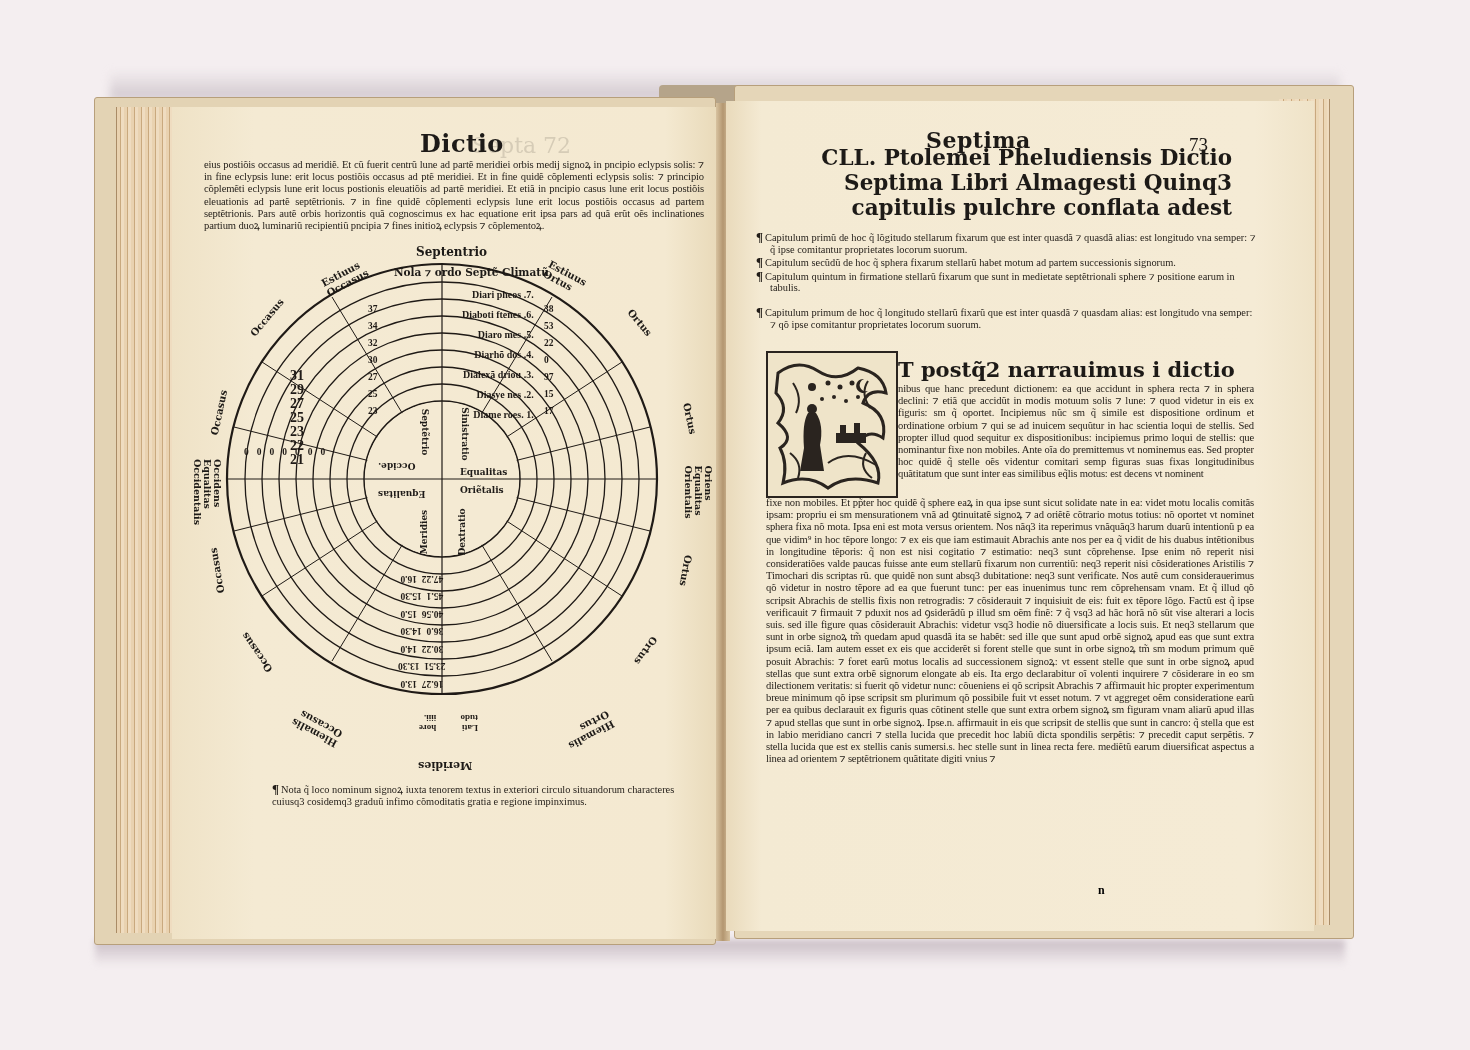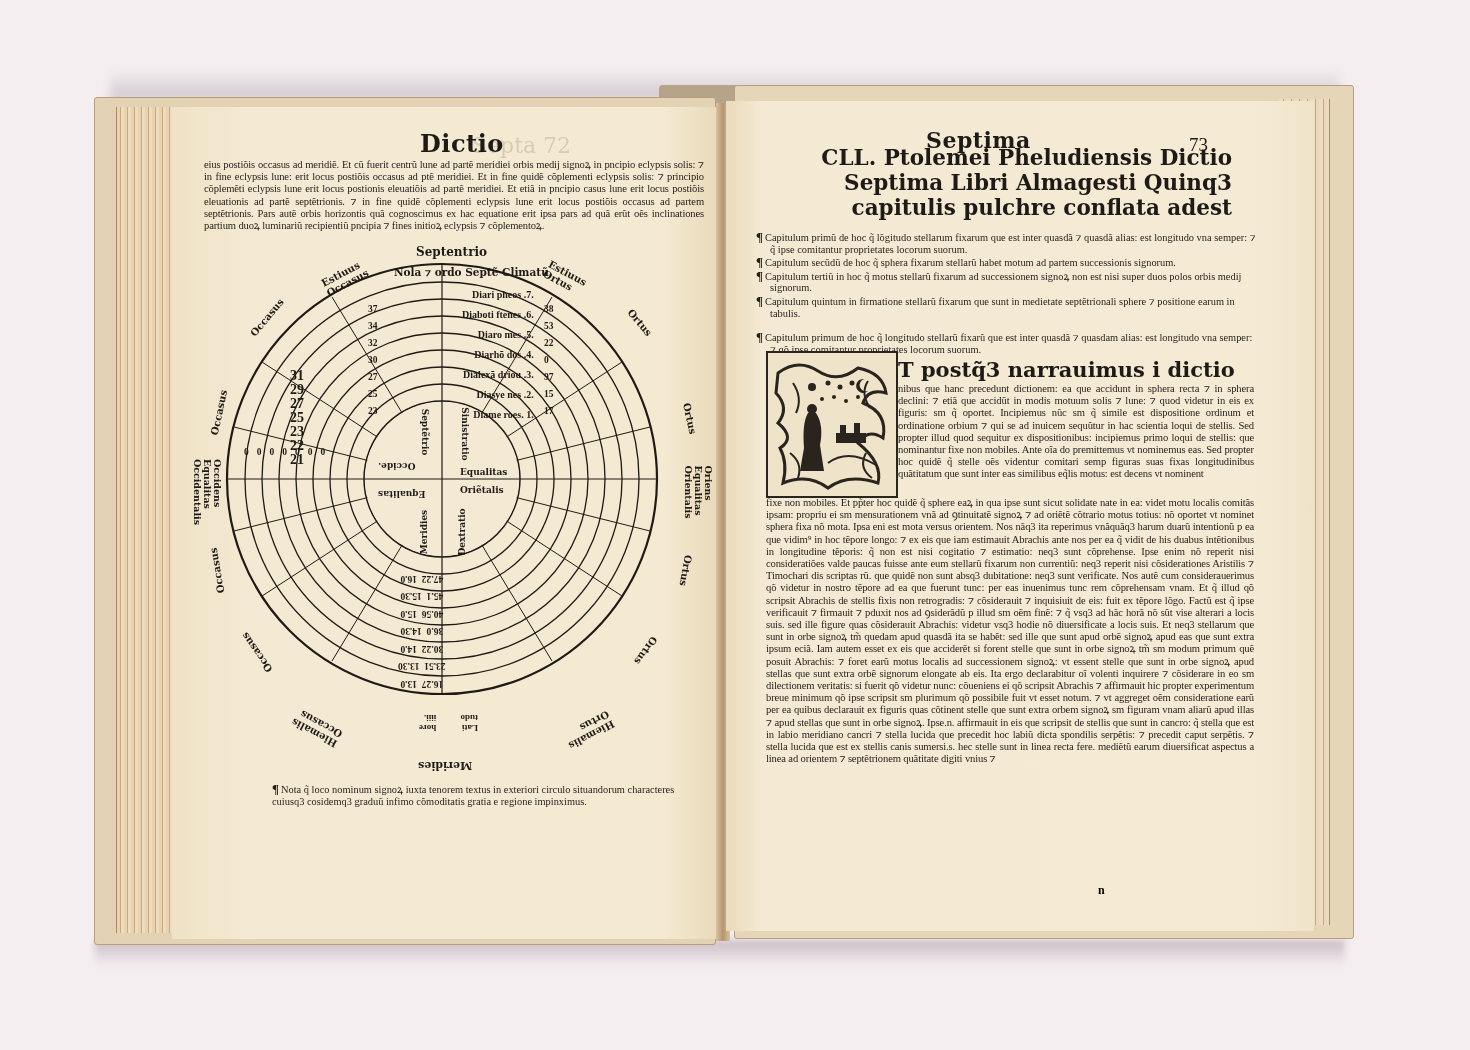--- a/index.html
+++ b/index.html
@@ -268,21 +268,20 @@
 
     <div class="title-block blackletter">
       <div>CLL. Ptolemei Pheludiensis Dictio</div>
       <div>Septima Libri Almagesti Quinq3</div>
       <div>capitulis pulchre conflata adest</div>
     </div>
 
     <div class="toc">
       <div class="toc-item"><span class="pilcrow">¶</span><span>Capitulum primũ de hoc q̃ lõgitudo stellarum fixarum que est inter quasdã ⁊ quasdã alias: est longitudo vna semper: ⁊ q̃ ipse comitantur proprietates locorum suorum.</span></div>
       <div class="toc-item"><span class="pilcrow">¶</span><span>Capitulum secũdũ de hoc q̃ sphera fixarum stellarũ habet motum ad partem successionis signorum.</span></div>
-      <div class="toc-item"><span class="pilcrow">¶</span><span>Capitulum tertiũ in hoc q̃ motus stellarũ fixarum ad successionem signoꝝ non est nisi super duos polos orbis medij signorum.</span></div>
       <div class="toc-item"><span class="pilcrow">¶</span><span>Capitulum quintum in firmatione stellarũ fixarum que sunt in medietate septẽtrionali sphere ⁊ positione earum in tabulis.</span></div>
       <div class="toc-item gap"><span class="pilcrow">¶</span><span>Capitulum primum de hoc q̃ longitudo stellarũ fixarũ que est inter quasdã ⁊ quasdam alias: est longitudo vna semper: ⁊ qõ ipse comitantur proprietates locorum suorum.</span></div>
     </div>
 
     <div class="initial-box">
       <svg width="128" height="143">
         <path d="M10 20 Q30 5 50 18 T90 15 Q115 20 118 40 Q100 35 95 50 Q120 60 115 85 Q100 75 90 90 Q115 110 110 130 Q80 120 60 135 Q40 120 15 130 Q20 110 12 95 Q28 85 10 70 Q22 55 8 40 Z" fill="none" stroke="#2a241f" stroke-width="3"></path>
         <path d="M25 30 Q35 45 28 60 M100 28 Q92 40 102 55 M22 100 Q35 110 30 125 M98 100 Q90 115 104 125" stroke="#2a241f" stroke-width="2" fill="none"></path>
         <g fill="#2a241f">
           <circle cx="44" cy="34" r="4"></circle>
@@ -296,18 +295,18 @@
           <path d="M96 26 a7 7 0 1 0 4 12 a5 5 0 1 1 -4 -12z"></path>
           <path d="M40 60 Q34 70 36 95 L32 118 L56 118 L52 92 Q56 72 48 60 Z"></path>
           <circle cx="44" cy="56" r="5"></circle>
           <rect x="68" y="80" width="30" height="10"></rect>
           <rect x="72" y="72" width="6" height="8"></rect>
             <rect x="86" y="70" width="6" height="10"></rect>
         </g>
         <path d="M60 110 Q80 95 108 112" stroke="#2a241f" stroke-width="2" fill="none"></path>
       </svg>
     </div>
-    <div class="incipit blackletter">T postq̃3 narrauimus i dictio</div>
+    <div class="incipit blackletter">T postq̃2 narrauimus i dictio</div>
     <div class="body-text" style="left:172px; top:282px; width:356px;">nibus que hanc precedunt dictionem: ea que accidunt in sphera recta ⁊ in sphera declini: ⁊ etiã que accidũt in modis motuum solis ⁊ lune: ⁊ quod videtur in eis ex figuris: sm q̃ oportet. Incipiemus nũc sm q̃ simile est dispositione ordinum et ordinatione orbium ⁊ qui se ad inuicem sequũtur in hac scientia loqui de stellis. Sed propter illud quod sequitur ex dispositionibus: incipiemus primo loqui de stellis: que nominantur fixe non mobiles. Ante oĩa do premittemus vt nominemus eas. Sed propter hoc quidẽ q̃ stelle oẽs videntur comitari semp figuras suas fixas longitudinibus quãtitatum que sunt inter eas similibus eq̃lis motus: est decens vt nominent</div>
     <div class="body-text" style="left:40px; top:396px; width:488px;">fixe non mobiles. Et pp̃ter hoc quidẽ q̃ sphere eaꝝ in qua ipse sunt sicut solidate nate in ea: videt motu localis comitãs ipsam: propriu ei sm mensurationem vnã ad ꝯtinuitatẽ signoꝝ ⁊ ad oriẽtẽ cõtrario motus totius: nõ oportet vt nominet sphera fixa nõ mota. Ipsa eni est mota versus orientem. Nos nãq3 ita reperimus vnãquãq3 harum duarũ intentionũ p ea que vidim⁹ in hoc tẽpore longo: ⁊ ex eis que iam estimauit Abrachis ante nos per ea q̃ vidit de his duabus intẽtionibus in longitudine tẽporis: q̃ non est nisi cogitatio ⁊ estimatio: neq3 sunt cõprehense. Ipse enim nõ reperit nisi consideratiões valde paucas fuisse ante eum stellarũ fixarum non currentiũ: neq3 reperit nisi cõsiderationes Aristilis ⁊ Timochari dis scriptas rũ. que quidẽ non sunt absq3 dubitatione: neq3 sunt verificate. Nos autẽ cum considerauerimus qõ videtur in nostro tẽpore ad ea que fuerunt tunc: per eas inuenimus tunc rem cõprehensam vnam. Et q̃ illud qõ scripsit Abrachis de stellis fixis non retrogradis: ⁊ cõsiderauit ⁊ inquisiuit de eis: fuit ex tẽpore lõgo. Factũ est q̃ ipse verificauit ⁊ firmauit ⁊ pduxit nos ad ꝯsiderãdũ p illud sm oẽm finẽ: ⁊ q̃ vsq3 ad hãc horã nõ sũt vise alterari a locis suis. sed ille figure quas cõsiderauit Abrachis: videtur vsq3 hodie nõ diuersificate a locis suis. Et neq3 stellarum que sunt in orbe signoꝝ tm̃ quedam apud quasdã ita se habẽt: sed ille que sunt apud orbẽ signoꝝ apud eas que sunt extra ipsum eciã. Iam autem esset ex eis que acciderẽt si forent stelle que sunt in orbe signoꝝ tm̃ sm modum primum quẽ posuit Abrachis: ⁊ foret earũ motus localis ad successionem signoꝝ: vt essent stelle que sunt in orbe signoꝝ apud stellas que sunt extra orbẽ signorum elongate ab eis. Ita ergo declarabitur oĩ volenti inquirere ⁊ cõsiderare in eo sm dilectionem veritatis: si fuerit qõ videtur nunc: cõueniens ei qõ scripsit Abrachis ⁊ affirmauit hic propter experimentum breue minimum qõ ipse scripsit sm plurimum qõ possibile fuit vt esset notum. ⁊ vt aggreget oẽm consideratione earũ per ea quibus declarauit ex figuris quas cõtinent stelle que sunt extra orbem signoꝝ sm figuram vnam aliarũ apud illas ⁊ apud stellas que sunt in orbe signoꝝ. Ipse.n. affirmauit in eis que scripsit de stellis que sunt in cancro: q̃ stella que est in labio meridiano cancri ⁊ stella lucida que precedit hoc labiũ dicta spondilis serpẽtis: ⁊ precedit caput serpẽtis. ⁊ stella lucida que est ex stellis canis sumersi.s. hec stelle sunt in linea recta fere. mediẽtũ earum diuersificat aspectus a linea ad orientem ⁊ septẽtrionem quãtitate digiti vnius ⁊</div>
     <div class="signature">n</div>
   </div>
 </div>
 
 </body></html>

